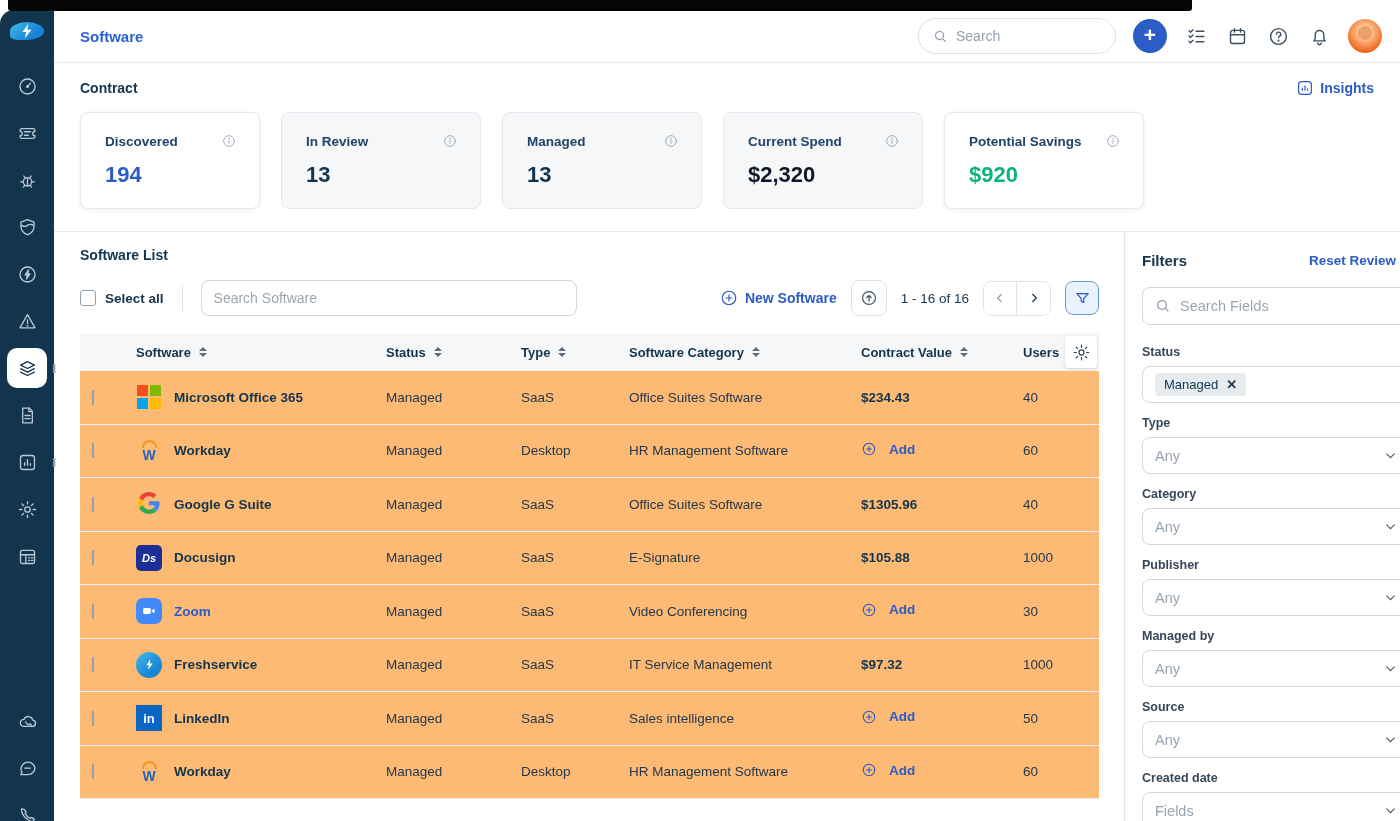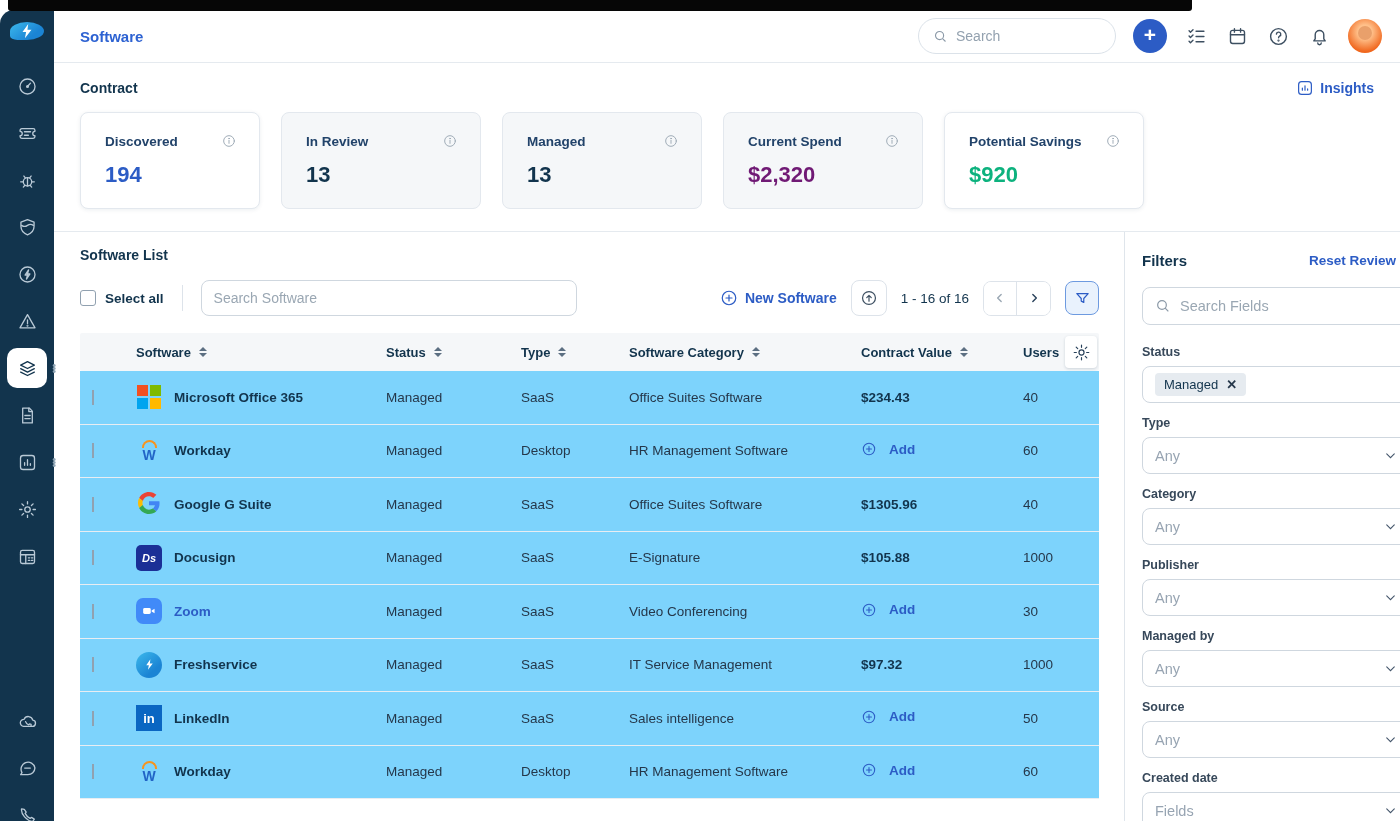--- a/index.html
+++ b/index.html
@@ -77,21 +77,21 @@
   
   .table-wrap { position:relative; width:1019px; overflow:hidden; }
   .thead { display:flex; background:#f5f7f9; height:38px; align-items:center; border-radius:2px; }
   .th { display:flex; align-items:center; gap:8px; font-size:13px; font-weight:bold; color:#12344d; padding-left:10px; cursor:pointer; }
   .th .sort { width:9px; height:13px; display:flex; flex-direction:column; justify-content:center; gap:2px; color:#5c6f82; }
   .th .sort i { display:block; width:0; height:0; border-left:4px solid transparent; border-right:4px solid transparent; }
   .th .sort i.up { border-bottom:4px solid #5c6f82; }
   .th .sort i.down { border-top:4px solid #5c6f82; }
   .col-gear { position:absolute; top:3px; right:2px; width:32px; height:32px; background:#fff; border:none; border-radius:4px; box-shadow:0 1px 3px rgba(18,52,77,.18); display:flex; align-items:center; justify-content:center; cursor:pointer; }
   .col-gear svg { width:19px; height:19px; stroke:#28415a; fill:none; stroke-width:1.5; stroke-linecap:round; }
-  .trow { display:flex; align-items:center; height:53.5px; border-bottom:1px solid #e9edf2; background:#7dd3fc; cursor:pointer; }
+  .trow { display:flex; align-items:center; height:53.5px; border-bottom:1px solid #e9edf2; background:#fdba74; cursor:pointer; }
   .td { padding-left:10px; font-size:13.5px; color:#25374a; overflow:hidden; white-space:nowrap; }
   .c0 { width:46px; flex:0 0 46px; padding-left:12px; }
   .c1 { width:250px; flex:0 0 250px; }
   .c2 { width:135px; flex:0 0 135px; }
   .c3 { width:108px; flex:0 0 108px; }
   .c4 { width:232px; flex:0 0 232px; }
   .c5 { width:162px; flex:0 0 162px; }
   .c6 { width:90px; flex:0 0 90px; }
   .name-cell { display:flex; align-items:center; gap:12px; font-weight:bold; color:#12344d; }
   .name-cell.link { color:#2c5cc5; }
@@ -328,21 +328,21 @@
             </div>
             <div class="card">
               <div class="card-top">
                 <span class="card-label">Current Spend</span>
                 <span class="info-ic"><svg viewBox="0 0 24 24">
                     <circle cx="12" cy="12" r="8"></circle>
                     <path d="M12 11v4.5"></path>
                     <circle cx="12" cy="8.3" r="0.5"></circle>
                   </svg></span>
               </div>
-              <div class="card-value" style="color:#701a75">$2,320</div>
+              <div class="card-value" style="color:#0f172a">$2,320</div>
             </div>
             <div class="card white">
               <div class="card-top">
                 <span class="card-label">Potential Savings</span>
                 <span class="info-ic"><svg viewBox="0 0 24 24">
                     <circle cx="12" cy="12" r="8"></circle>
                     <path d="M12 11v4.5"></path>
                     <circle cx="12" cy="8.3" r="0.5"></circle>
                   </svg></span>
               </div>

